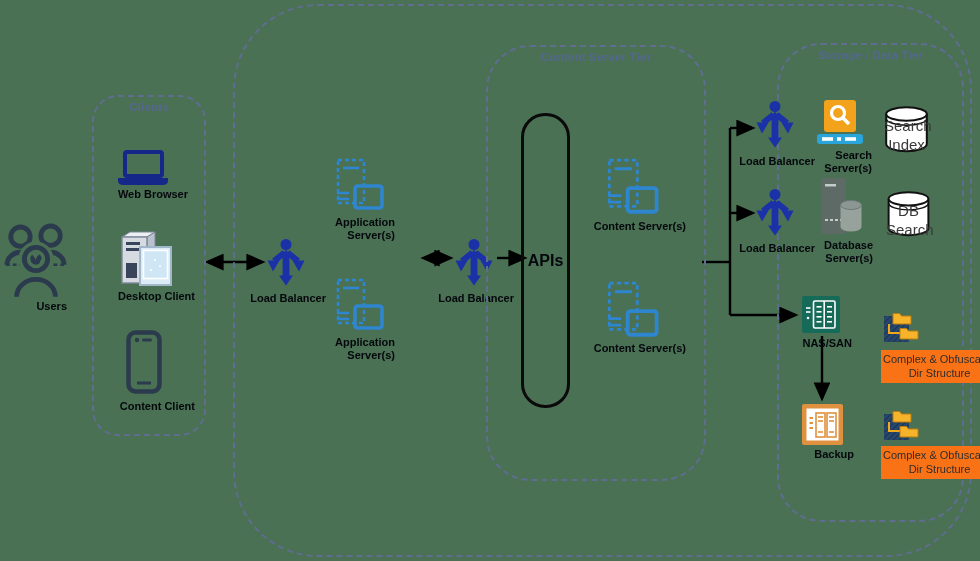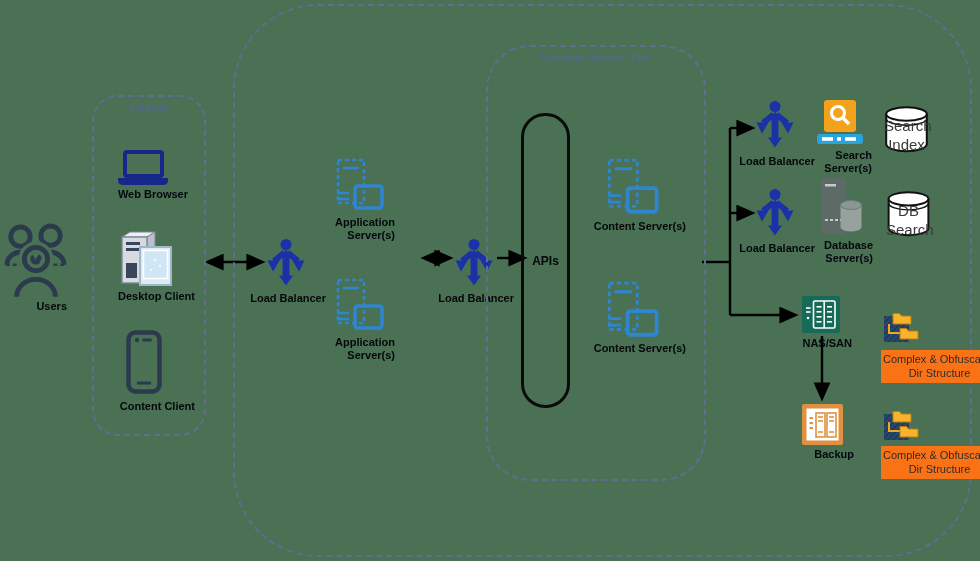--- a/index.html
+++ b/index.html
@@ -28,21 +28,21 @@
     font-size:11px;font-weight:bold;color:#05070d;
     line-height:1.15;
   }
   .nowrap{white-space:nowrap;}
   .apis-pill{
     position:absolute;left:521px;top:113px;width:49px;height:295px;
     border:3px solid #0a0a0a;border-radius:24px;
     display:flex;align-items:center;justify-content:center;
     box-sizing:border-box;
   }
-  .apis-label{font-size:12px;font-weight:bold;color:#05070d;}
+  .apis-label{font-size:16px;font-weight:bold;color:#05070d;}
   .white-note{
     position:absolute;width:115px;
     background:#f97316;color:#2d2d2d;
     font-size:11px;line-height:1.3;text-align:center;
     padding:2px 1px;
     margin-left:36px;
   }
   .cyl-text{
     position:absolute;width:45px;
     text-align:center;font-size:15px;color:#3a3a3a;line-height:1.25;
@@ -198,20 +198,23 @@
   <svg class="abs" style="left:605px;top:158px" width="56" height="57" viewBox="0 0 48 53">
       <use href="#sym-server"></use>
     </svg>
   <div class="item-label nowrap" style="left:586px;top:220px;width:100px">Content Server(s)</div>
 
   <svg class="abs" style="left:605px;top:281px" width="56" height="57" viewBox="0 0 48 53">
       <use href="#sym-server"></use>
     </svg>
   <div class="item-label nowrap" style="left:586px;top:342px;width:100px">Content Server(s)</div>
 
+  <div class="tier-box" style="left:777px;top:43px;width:183px;height:475px;border-radius:44px;">
+    <div class="tier-title">Storage / Data Tier</div>
+  </div>
 
   <svg class="abs" style="left:755px;top:100px" width="40" height="50">
       <use href="#sym-lb"></use>
     </svg>
   <div class="item-label nowrap" style="left:735px;top:155px;width:80px">Load Balancer</div>
 
   <svg class="abs" style="left:824px;top:100px" width="32" height="32" viewBox="0 0 32 32">
     <rect width="32" height="32" rx="3" fill="#f2a31b"></rect>
     <circle cx="14" cy="13" r="6.5" fill="none" stroke="#ffffff" stroke-width="3.2"></circle>
     <line x1="19" y1="18" x2="25" y2="24" stroke="#ffffff" stroke-width="3.5"></line>

